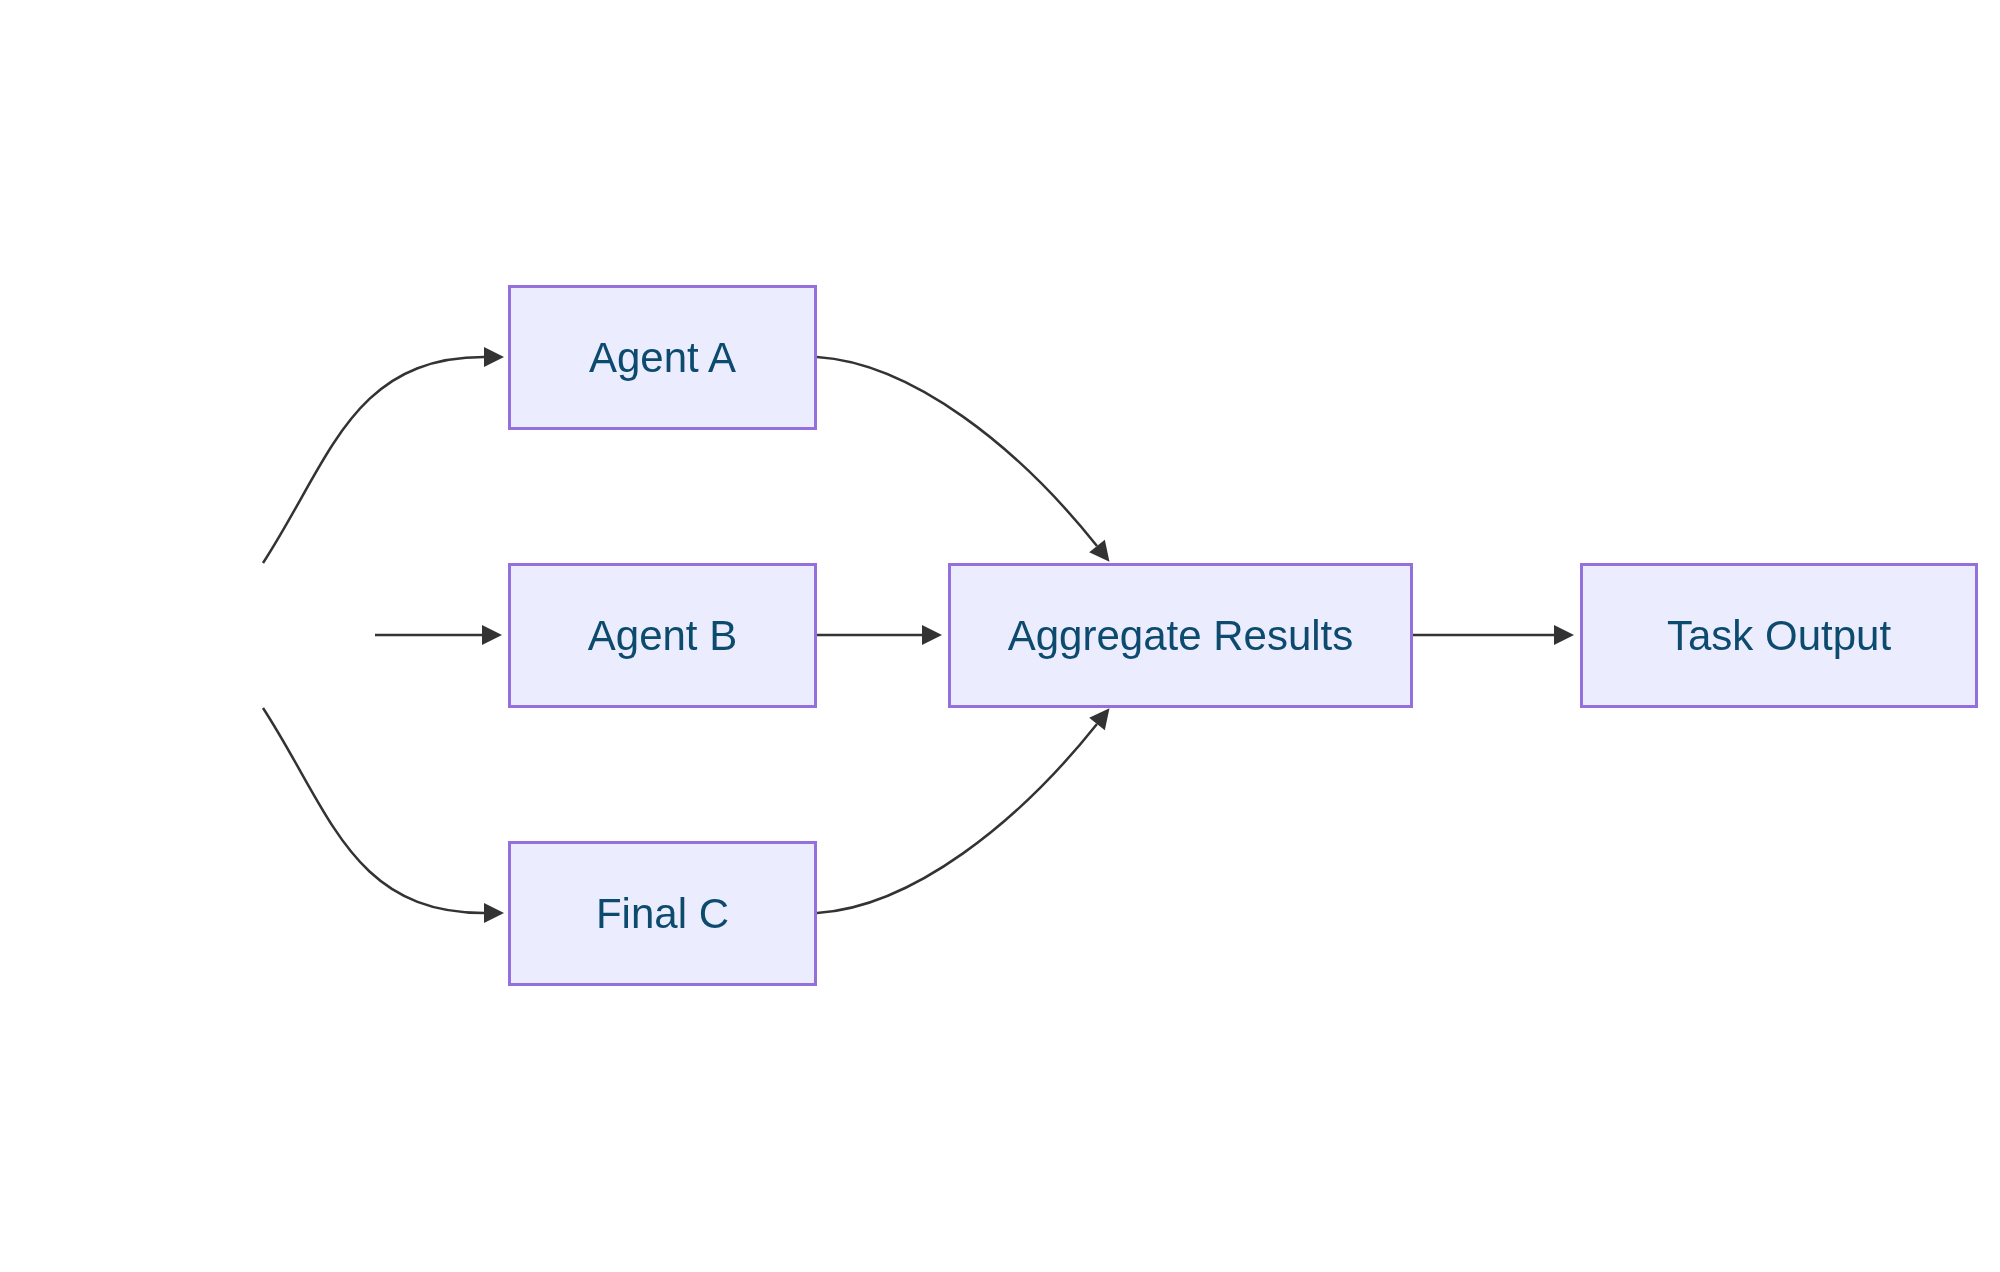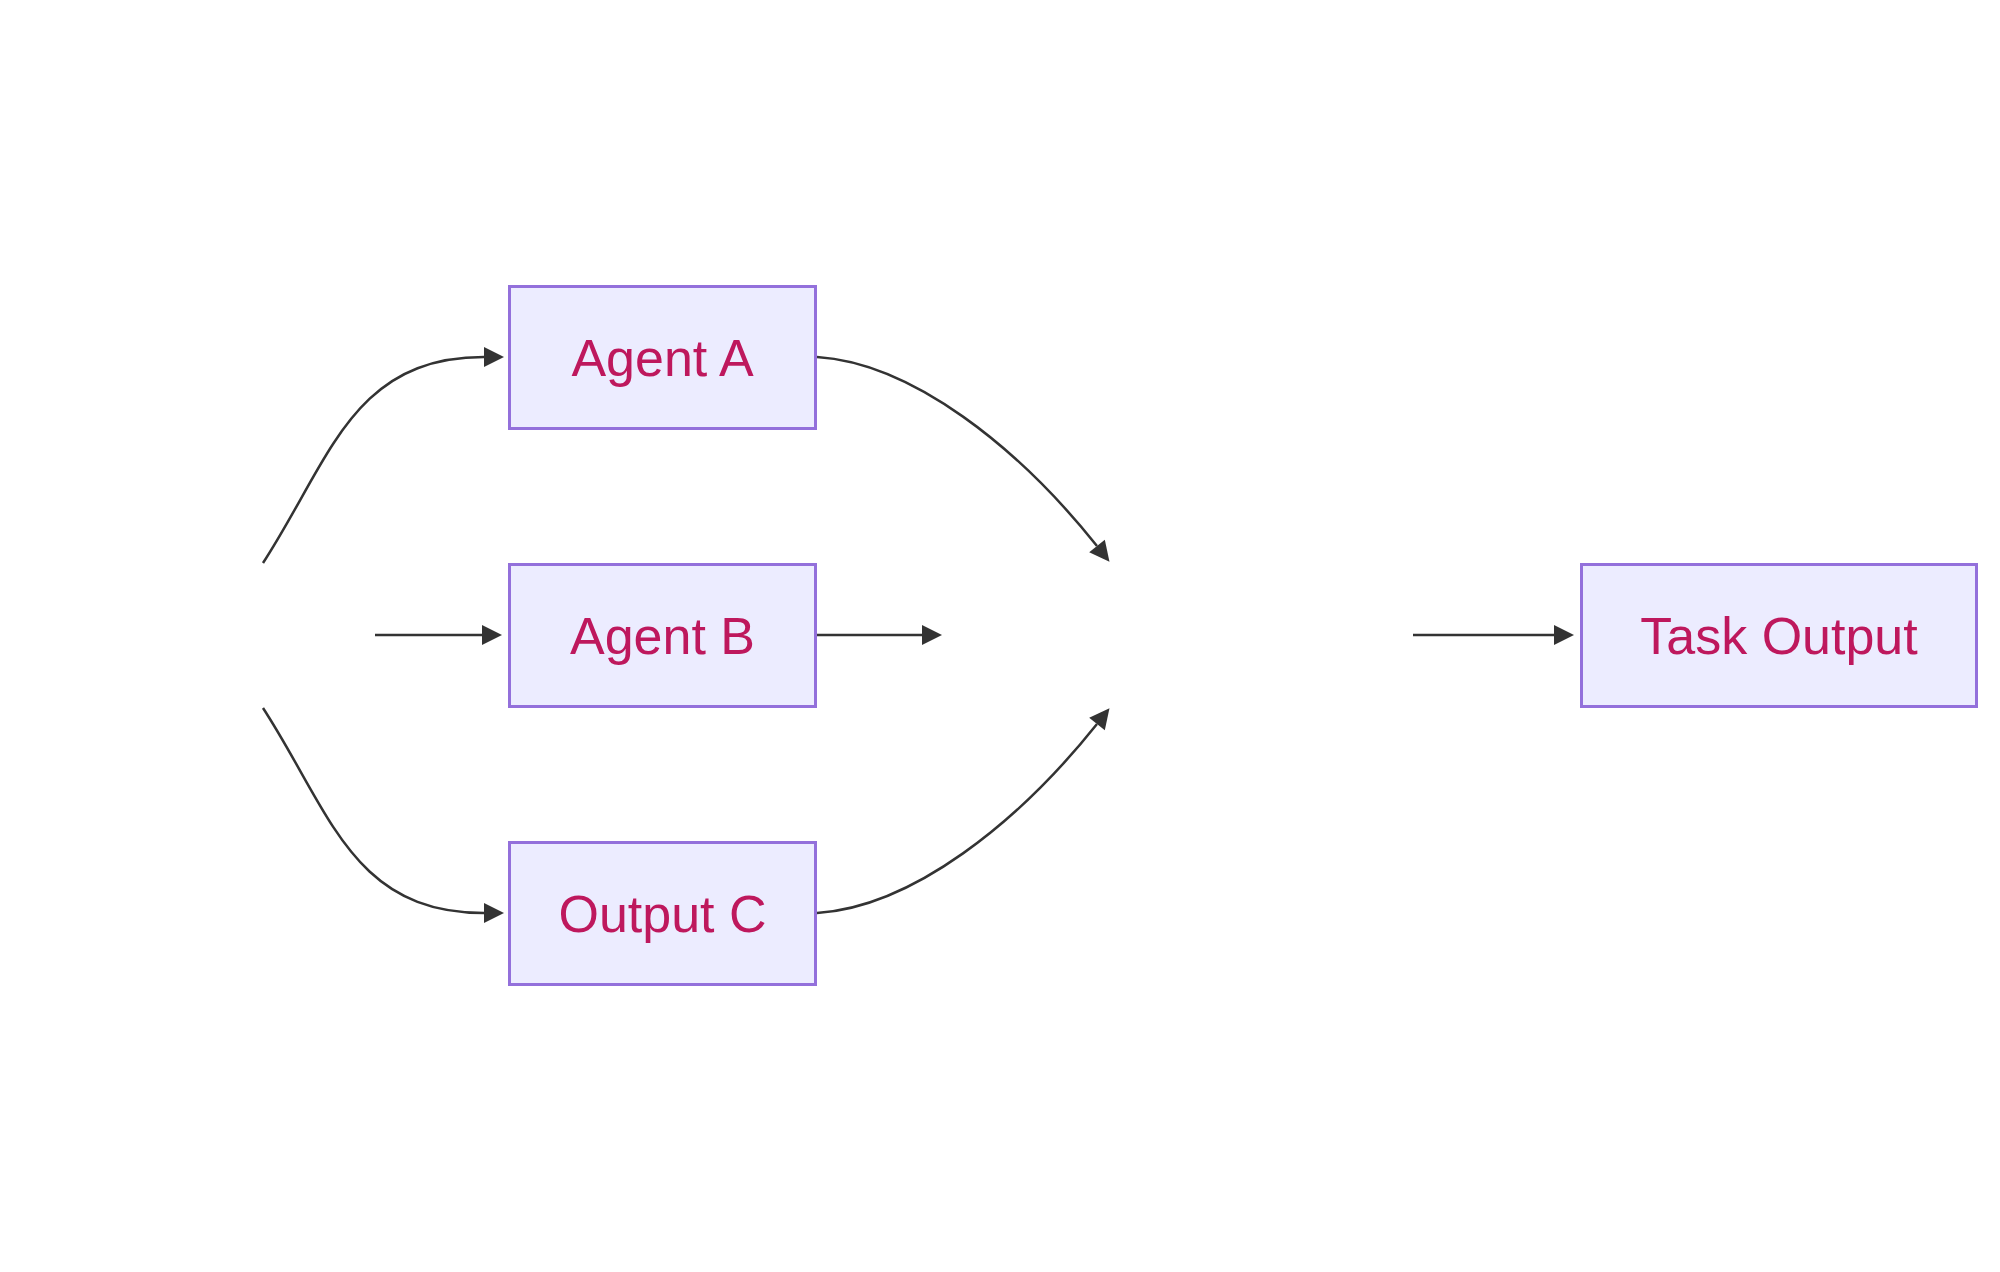--- a/index.html
+++ b/index.html
@@ -20,22 +20,22 @@
     left: 0;
     top: 0;
     width: 2000px;
     height: 1272px;
   }
   .node {
     position: absolute;
     box-sizing: border-box;
     background: #ECECFF;
     border: 3px solid #9370DB;
-    color: #be185d;
-    font-size: 52px;
+    color: #0c4a6e;
+    font-size: 42px;
     display: flex;
     align-items: center;
     justify-content: center;
     text-align: center;
     white-space: nowrap;
   }
   .n-task-input   { left: 20px;   top: 563px; width: 355px; height: 145px; }
   .n-agent-a      { left: 508px;  top: 285px; width: 309px; height: 145px; }
   .n-agent-b      { left: 508px;  top: 563px; width: 309px; height: 145px; }
   .n-agent-c      { left: 508px;  top: 841px; width: 309px; height: 145px; }
@@ -77,21 +77,24 @@
 
   <div class="node n-agent-a">
     <span>Agent A</span>
   </div>
 
   <div class="node n-agent-b">
     <span>Agent B</span>
   </div>
 
   <div class="node n-agent-c">
-    <span>Output C</span>
+    <span>Final C</span>
   </div>
 
+  <div class="node n-aggregate">
+    <span>Aggregate Results</span>
+  </div>
 
   <div class="node n-final-output">
     <span>Task Output</span>
   </div>
 
 </div>
 
 </body></html>

